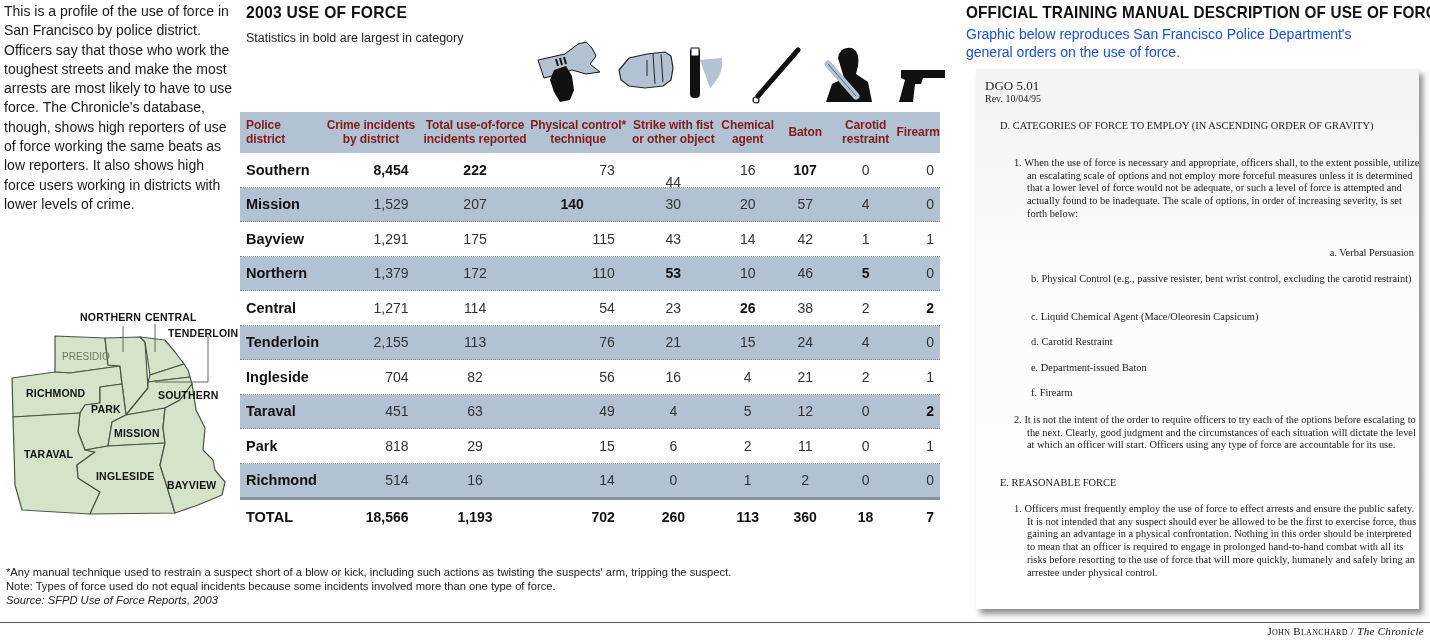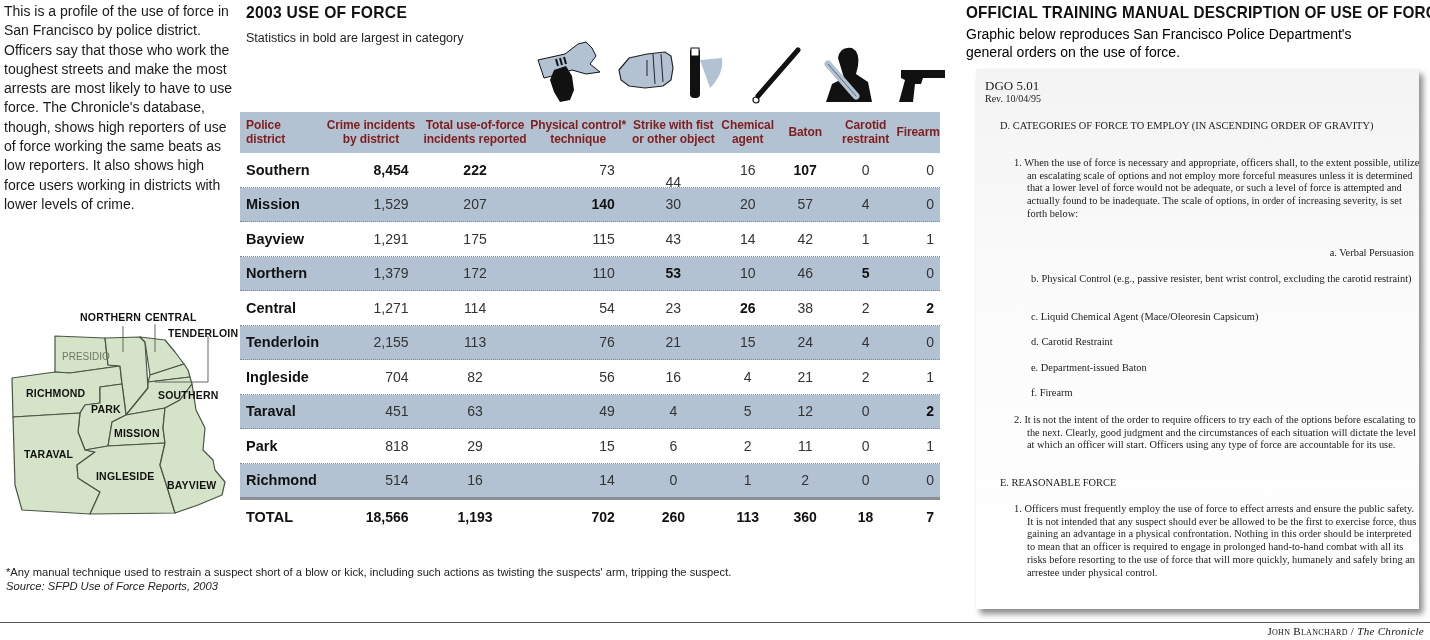--- a/index.html
+++ b/index.html
@@ -56,21 +56,21 @@
   .c2 { width: 108px; }
 
   .footnotes { left: 6px; top: 566px; font-size: 11.2px; line-height: 13.8px; color: #222; }
   .footnotes .src { font-style: italic; }
 
   
   .r-title {
     left: 966px; top: 3px; font-weight: bold; font-size: 17px; letter-spacing: 0.2px; color: #111;
     transform: scaleX(0.9); transform-origin: left top; white-space: nowrap;
   }
-  .r-sub { left: 966px; top: 25px; width: 420px; font-size: 14px; line-height: 18px; color: #000000; }
+  .r-sub { left: 966px; top: 25px; width: 420px; font-size: 14px; line-height: 18px; color: #1d4ed8; }
 
   .doc {
     left: 976px; top: 69px; width: 443px; height: 540px;
     background: linear-gradient(180deg, #f3f3f3 0%, #fbfbfb 40%, #ffffff 100%);
     box-shadow: 4px 5px 6px rgba(0,0,0,0.45);
     font-family: "Liberation Serif", serif; color: #1b1b1b;
   }
   .doc .hd1 { position:absolute; left: 9px; top: 9px; font-size: 13px; }
   .doc .hd2 { position:absolute; left: 9px; top: 24px; font-size: 10px; }
   .doc .p { position:absolute; font-size: 10.4px; line-height: 12.7px; }
@@ -201,21 +201,21 @@
         <div class="cell " style="width: 94px; margin-top: 24px;">44</div>
         <div class="cell " style="width: 56px;">16</div>
         <div class="cell bold" style="width: 60px;">107</div>
         <div class="cell " style="width: 62px;">0</div>
         <div class="cell " style="width: 44px;;text-align:right;padding-right:6px;box-sizing:border-box">0</div>
       </div>
       <div class="row shaded">
         <div class="cell first" style="width: 76px;">Mission</div>
         <div class="cell " style="width: 100px;;text-align:right;padding-right:12px;box-sizing:border-box">1,529</div>
         <div class="cell " style="width: 110px;">207</div>
-        <div class="cell bold" style="width: 98px;;text-align:right;padding-right:12px;box-sizing:border-box">140</div>
+        <div class="cell bold" style="width: 98px;;padding-right:12px;box-sizing:border-box">140</div>
         <div class="cell " style="width: 94px;">30</div>
         <div class="cell " style="width: 56px;">20</div>
         <div class="cell " style="width: 60px;">57</div>
         <div class="cell " style="width: 62px;">4</div>
         <div class="cell " style="width: 44px;;text-align:right;padding-right:6px;box-sizing:border-box">0</div>
       </div>
       <div class="row">
         <div class="cell first" style="width: 76px;">Bayview</div>
         <div class="cell " style="width: 100px;;text-align:right;padding-right:12px;box-sizing:border-box">1,291</div>
         <div class="cell " style="width: 110px;">175</div>
@@ -312,20 +312,21 @@
         <div class="cell " style="width: 56px;">113</div>
         <div class="cell " style="width: 60px;">360</div>
         <div class="cell " style="width: 62px;">18</div>
         <div class="cell " style="width: 44px;;text-align:right;padding-right:6px;box-sizing:border-box">7</div>
       </div>
     </div>
 </div>
 
 <div class="abs footnotes">
   <div>*Any manual technique used to restrain a suspect short of a blow or kick, including such actions as twisting the suspects' arm, tripping the suspect.</div>
+  <div>Note: Types of force used do not equal incidents because some incidents involved more than one type of force.</div>
   <div class="src">Source: SFPD Use of Force Reports, 2003</div>
 </div>
 
 <div class="abs r-title">OFFICIAL TRAINING MANUAL DESCRIPTION OF USE OF FORCE</div>
 <div class="abs r-sub">Graphic below reproduces San Francisco Police Department's general orders on the use of force.</div>
 
 <div class="abs doc">
   <div class="hd1">DGO  5.01</div>
   <div class="hd2">Rev. 10/04/95</div>
   <div class="p sec" style="top:51px; text-indent:-14px; padding-left:14px; width:400px;">D.  CATEGORIES OF FORCE TO EMPLOY (IN ASCENDING ORDER OF GRAVITY)</div>

